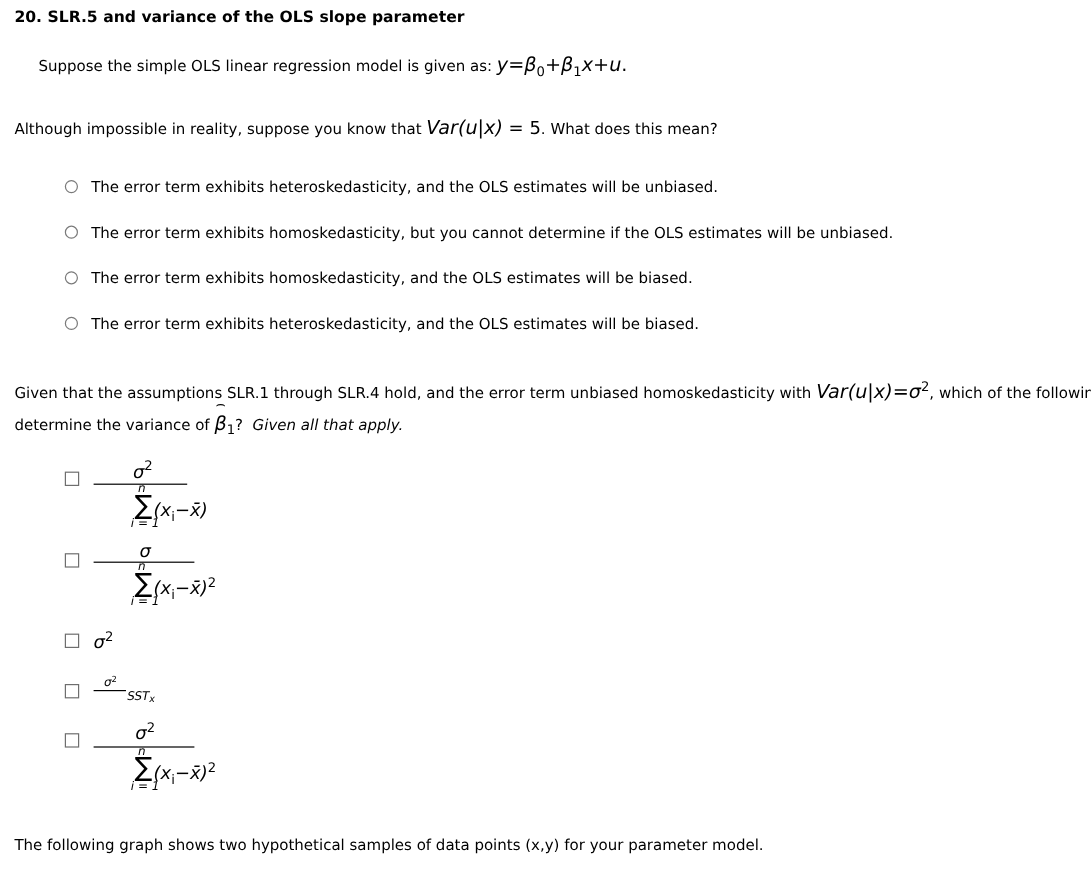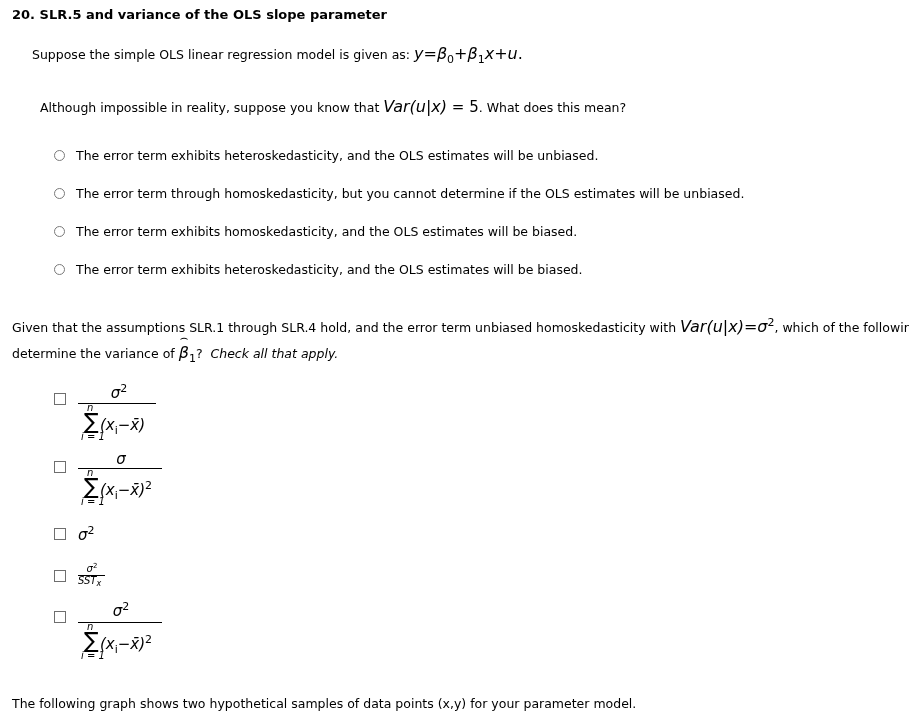--- a/index.html
+++ b/index.html
@@ -18,62 +18,62 @@
       width: 11px; height: 11px; border-radius: 50%; border: 1px solid #7a7a7a;
       background: #fff; margin-right: 11px; box-sizing: border-box;
     }
     .check {
       width: 12px; height: 12px; border: 1px solid #6e6e6e; background: #fff;
       box-sizing: border-box; position: absolute;
     }
     .frac { position: absolute; font-family: "DejaVu Sans", sans-serif; font-style: italic; }
     .frac .num { position: absolute; text-align: center; font-size: 15px; }
     .frac .bar { position: absolute; height: 1px; background: #000; }
-    .frac .den { position: absolute; font-size: 15px; white-space: nowrap; }
+    .frac .den { position: absolute; font-size: 15px; white-space: nowrap; margin-left: 28px; }
     .sigma-big { font-style: normal; font-size: 22px; line-height: 1; }
     .small { font-size: 10px; }
     .italic { font-style: italic; }
   </style>
 </head>
 <body>
 
 <div class="abs title">20. SLR.5 and variance of the OLS slope parameter</div>
 
 <div class="abs" style="left:12px; top:44px;margin-left:20px;">
   <span>Suppose the simple OLS linear regression model is given as: </span>
   <span class="math"><span>y</span><span class="up">=</span><span>β</span><sub class="ms">0</sub><span class="up">+</span><span>β</span><sub class="ms">1</sub><span>x</span><span class="up">+</span><span>u</span><span class="up">.</span></span>
 </div>
 
-<div class="abs" style="left:12px; top:97px;margin-left:28px;">
+<div class="abs" style="left:12px; top:97px;">
   <span>Although impossible in reality, suppose you know that </span><span class="math">Var(u|x)</span><span style="font-size:15px;"> = 5</span><span>. What does this mean?</span>
 </div>
 
 <div class="abs radio-row" style="top:148px;">
   <span class="radio"></span>
   <span>The error term exhibits heteroskedasticity, and the OLS estimates will be unbiased.</span>
 </div>
 <div class="abs radio-row" style="top:186px;">
   <span class="radio"></span>
-  <span>The error term through homoskedasticity, but you cannot determine if the OLS estimates will be unbiased.</span>
+  <span>The error term exhibits homoskedasticity, but you cannot determine if the OLS estimates will be unbiased.</span>
 </div>
 <div class="abs radio-row" style="top:224px;justify-content:center;">
   <span class="radio"></span>
   <span>The error term exhibits homoskedasticity, and the OLS estimates will be biased.</span>
 </div>
 <div class="abs radio-row" style="top:262px;">
   <span class="radio"></span>
   <span>The error term exhibits heteroskedasticity, and the OLS estimates will be biased.</span>
 </div>
 
 <div class="abs" style="left:12px; top:316px;">
   <span>Given that the assumptions SLR.1 through SLR.4 hold, and the error term unbiased homoskedasticity with </span><span class="math"><span>Var(u|x)</span><span class="up">=</span><span>σ</span><sup class="ms">2</sup></span><span>, which of the following</span>
 </div>
 <div class="abs" style="left:12px; top:343px;">
   <span>determine the variance of </span><span class="math" style="position:relative;"><span style="position:absolute; left:1px; top:-13px; font-size:13px; font-style:normal;">⌢</span><span>β</span><sub class="ms">1</sub></span><span>?</span>
-  <span class="italic" style="margin-left:4px;">Check all that apply.</span>
+  <span class="italic" style="margin-left:4px;">Given all that apply.</span>
 </div>
 
 <div class="check" style="left:54px; top:393px;"></div>
 <div class="frac" style="left:78px; top:382px; width:82px; height:60px;">
   <div class="num" style="left:0; width:82px; top:0;"><span>σ</span><sup class="ms">2</sup></div>
   <div class="bar" style="left:0; top:21px; width:78px;"></div>
   <div class="den" style="left:6px; top:21px;">
     <span class="small" style="position:absolute; left:3px; top:-1px;">n</span>
     <span class="sigma-big" style="position:absolute; left:0; top:8px;">∑</span>
     <span class="small" style="position:absolute; left:-3px; top:28px;">i = 1</span>

